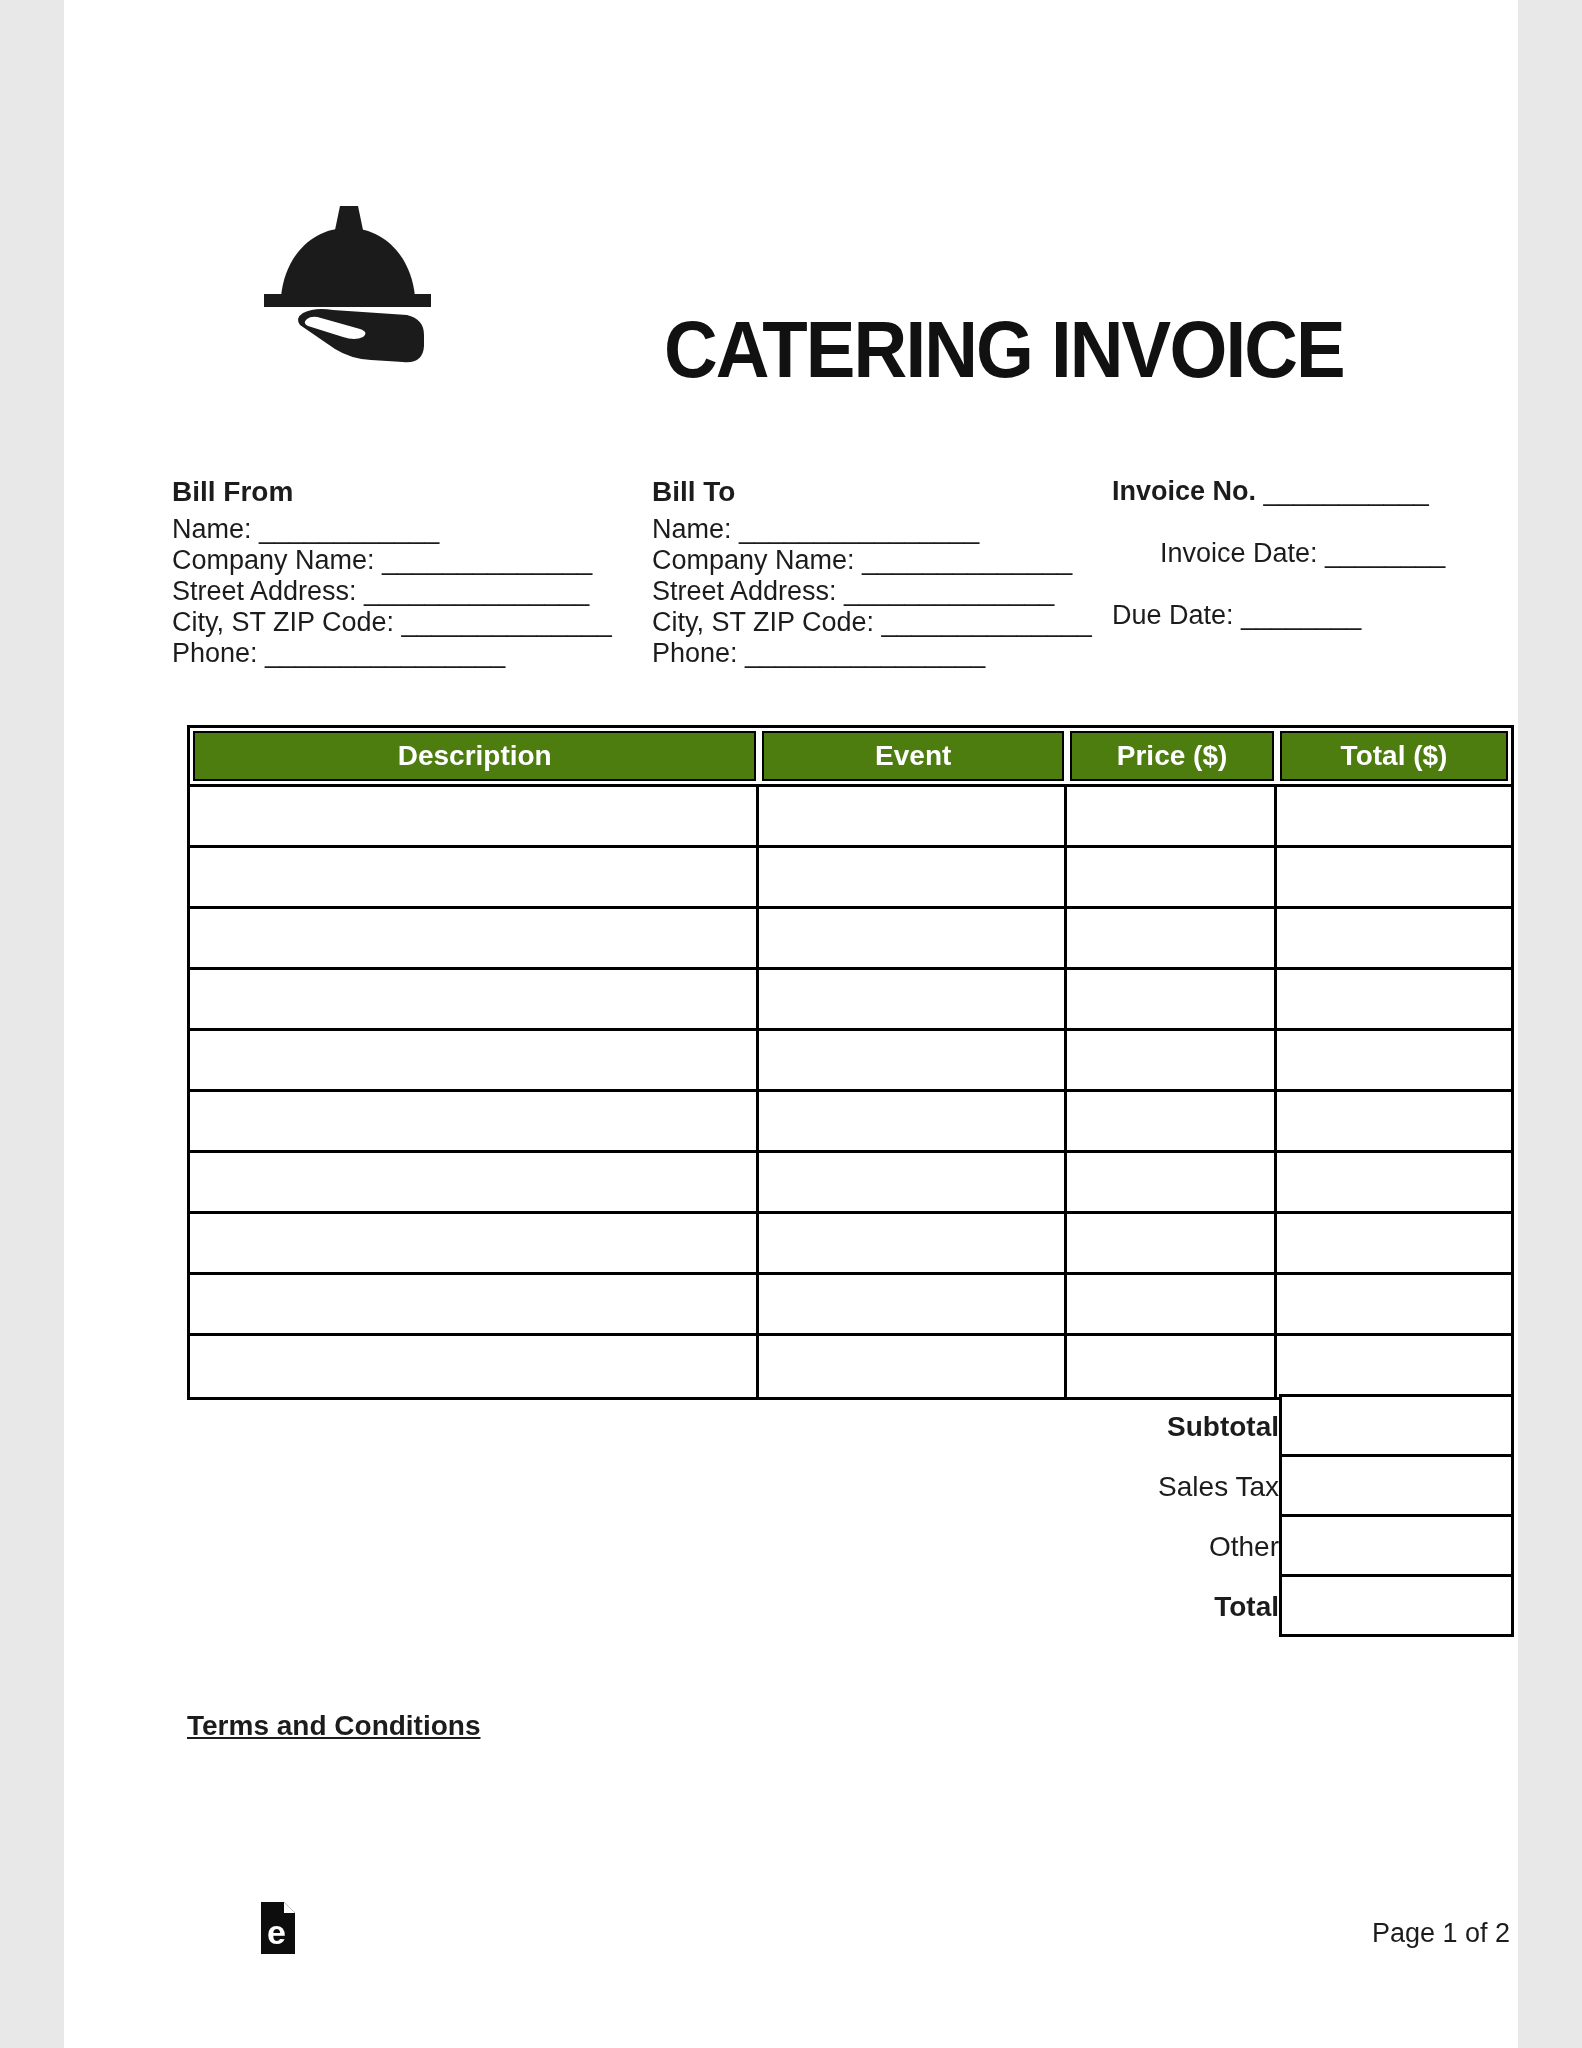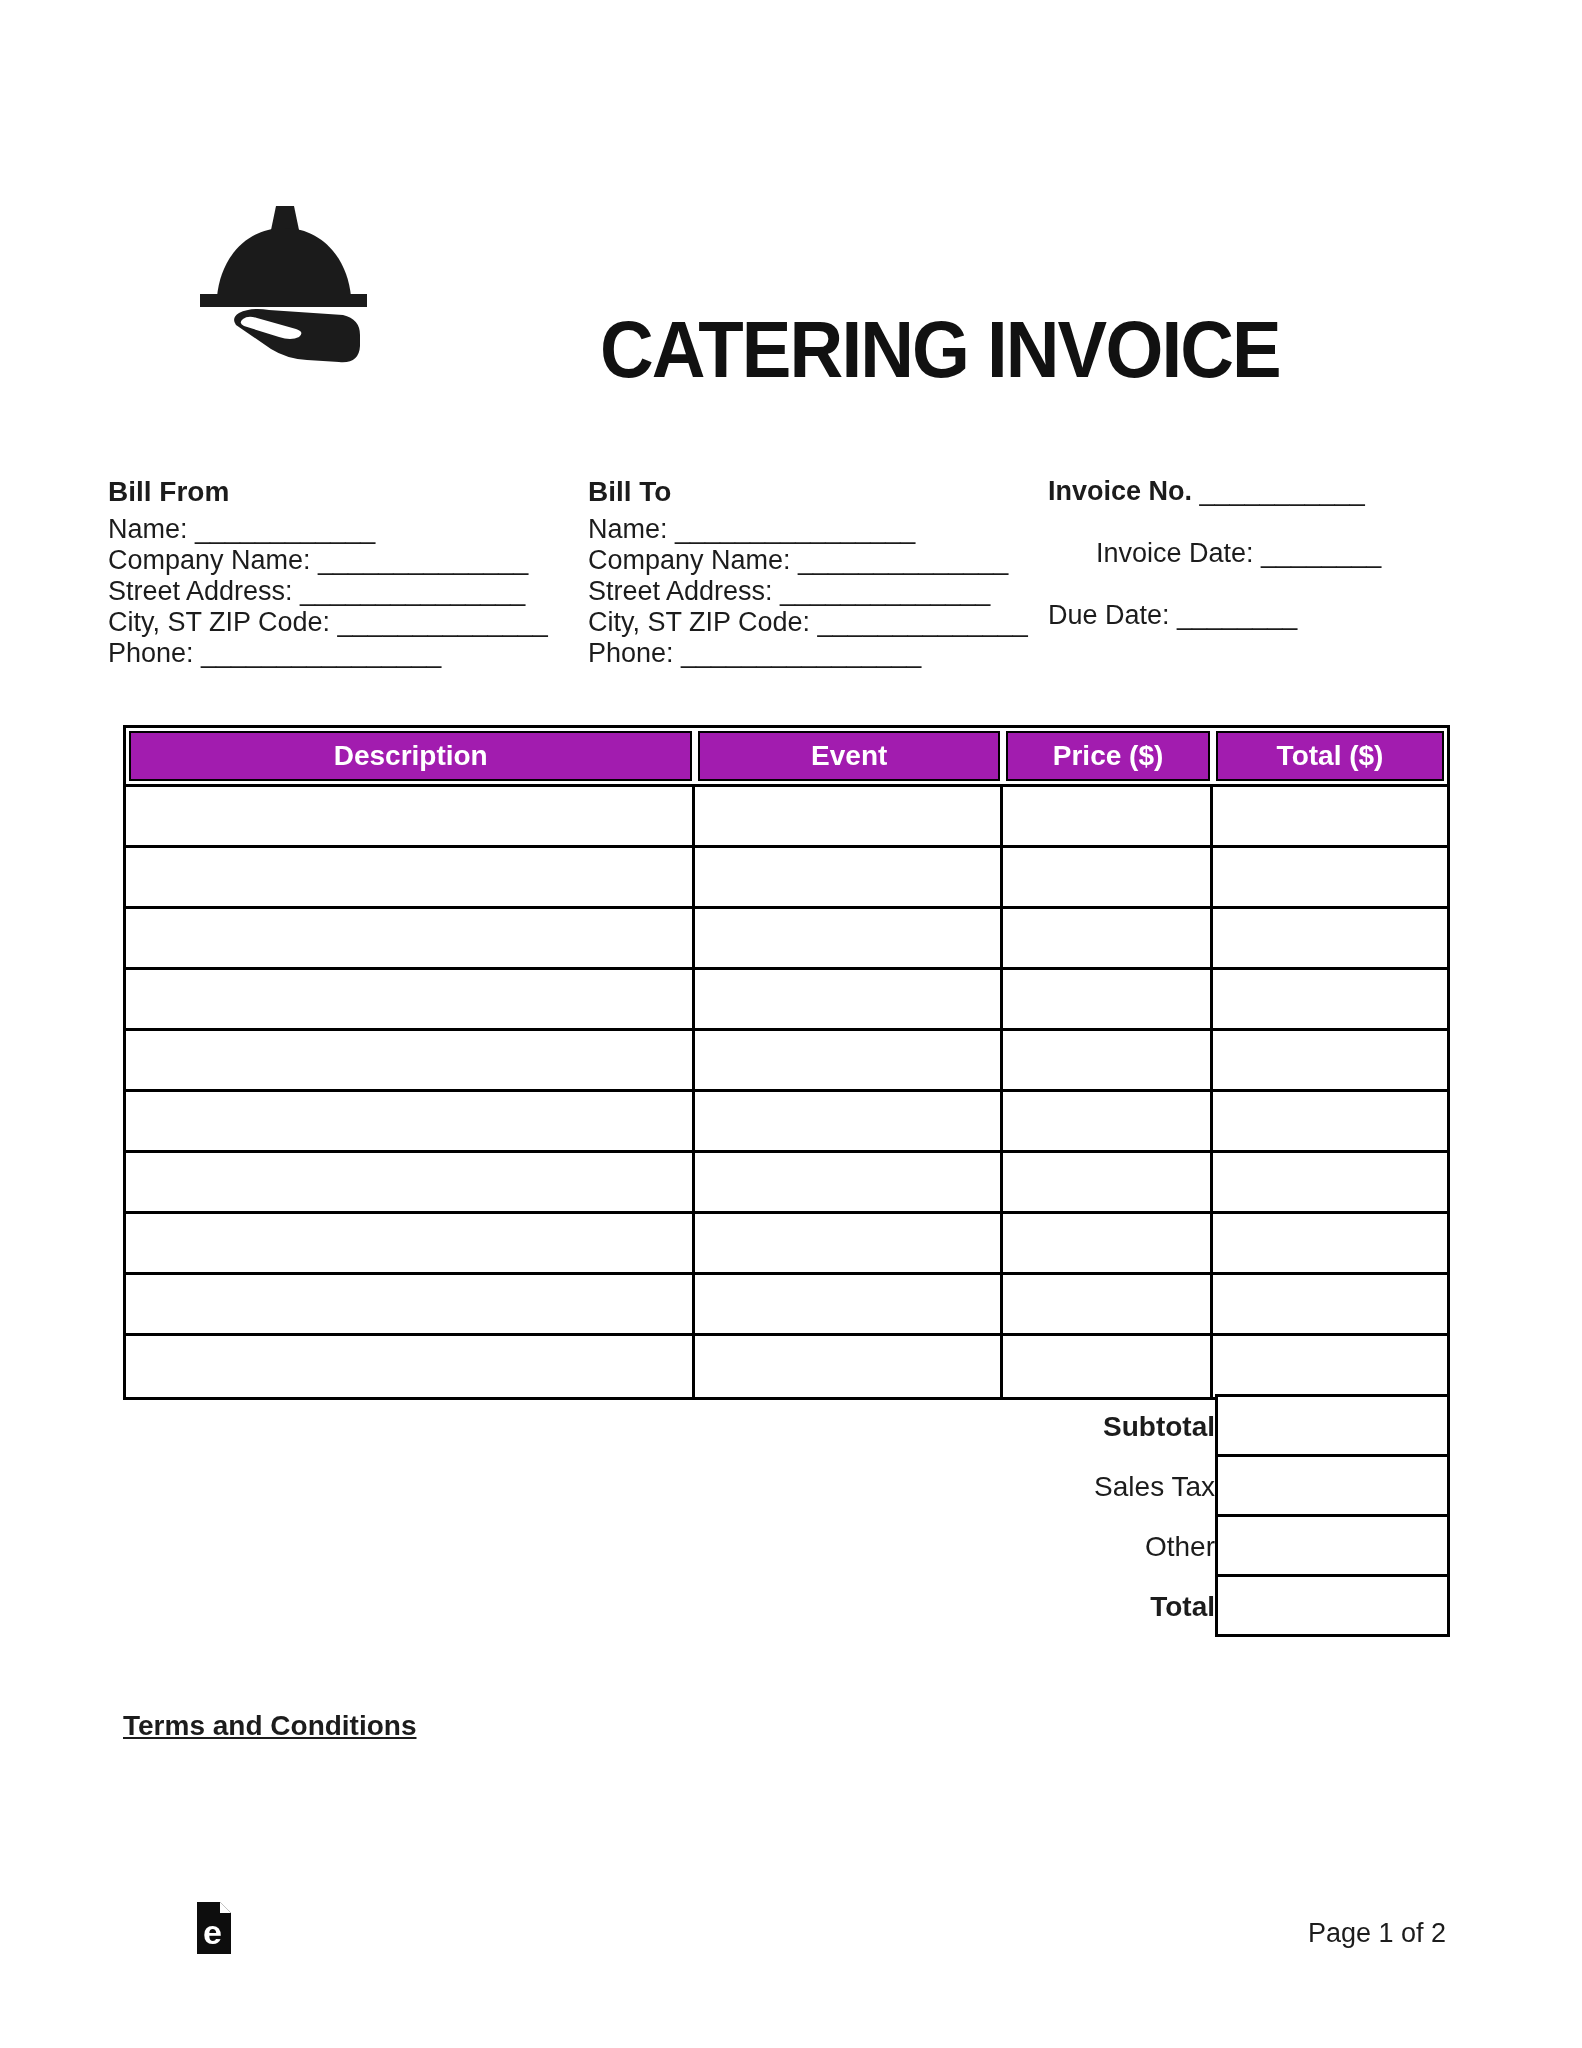--- a/index.html
+++ b/index.html
@@ -1,19 +1,19 @@
 <!DOCTYPE html>
 <html><head>
 <meta charset="utf-8">
 <style>
   * { margin:0; padding:0; box-sizing:border-box; }
   html,body { background:#e8e8e8; }
   .page {
     position:relative;
-    width:1582px; height:2048px;
+    width:1454px; height:2048px;
     background:#ffffff;
     font-family:"Liberation Sans", sans-serif;
     color:#1c1c1c;
     margin:0 auto;
     overflow:hidden;
   }
   
   .cloche { position:absolute; left:193px; top:198px; width:178px; height:168px; }
   .title {
     position:absolute; left:600px; top:304px;
@@ -35,21 +35,21 @@
   .bold { font-weight:bold; }
   
   .tbl {
     position:absolute; left:123px; top:725px; width:1327px;
     border:3px solid #000; background:#fff;
   }
   .thead { display:grid; grid-template-columns:572fr 309fr 211fr 235fr; }
   .hcell {
     height:56px; line-height:50px; text-align:center;
     font-size:28px; font-weight:bold; color:#ffffff;
-    background:#a21caf;
+    background:#4d7c0f;
     border:3px solid #ffffff;
     box-shadow: inset 0 0 0 2px #000000;
   }
   .tbody { border-top:3px solid #000; }
   .brow { display:grid; grid-template-columns:572fr 309fr 211fr 235fr; height:61px; border-bottom:3px solid #000; }
   .brow:last-child { border-bottom:none; }
   .bcell { border-right:3px solid #000; }
   .bcell:last-child { border-right:none; }
   
   .summary { position:absolute; left:123px; top:1397px; width:1327px; }

